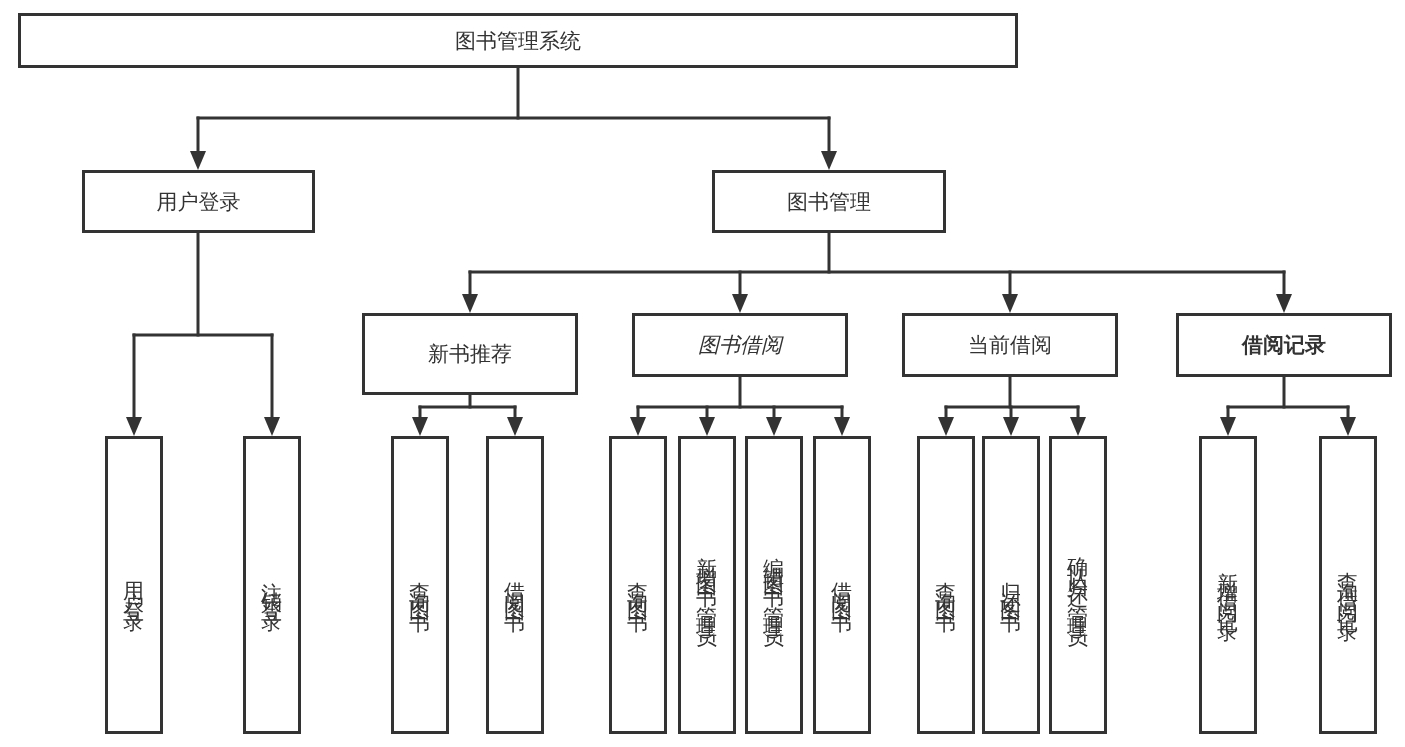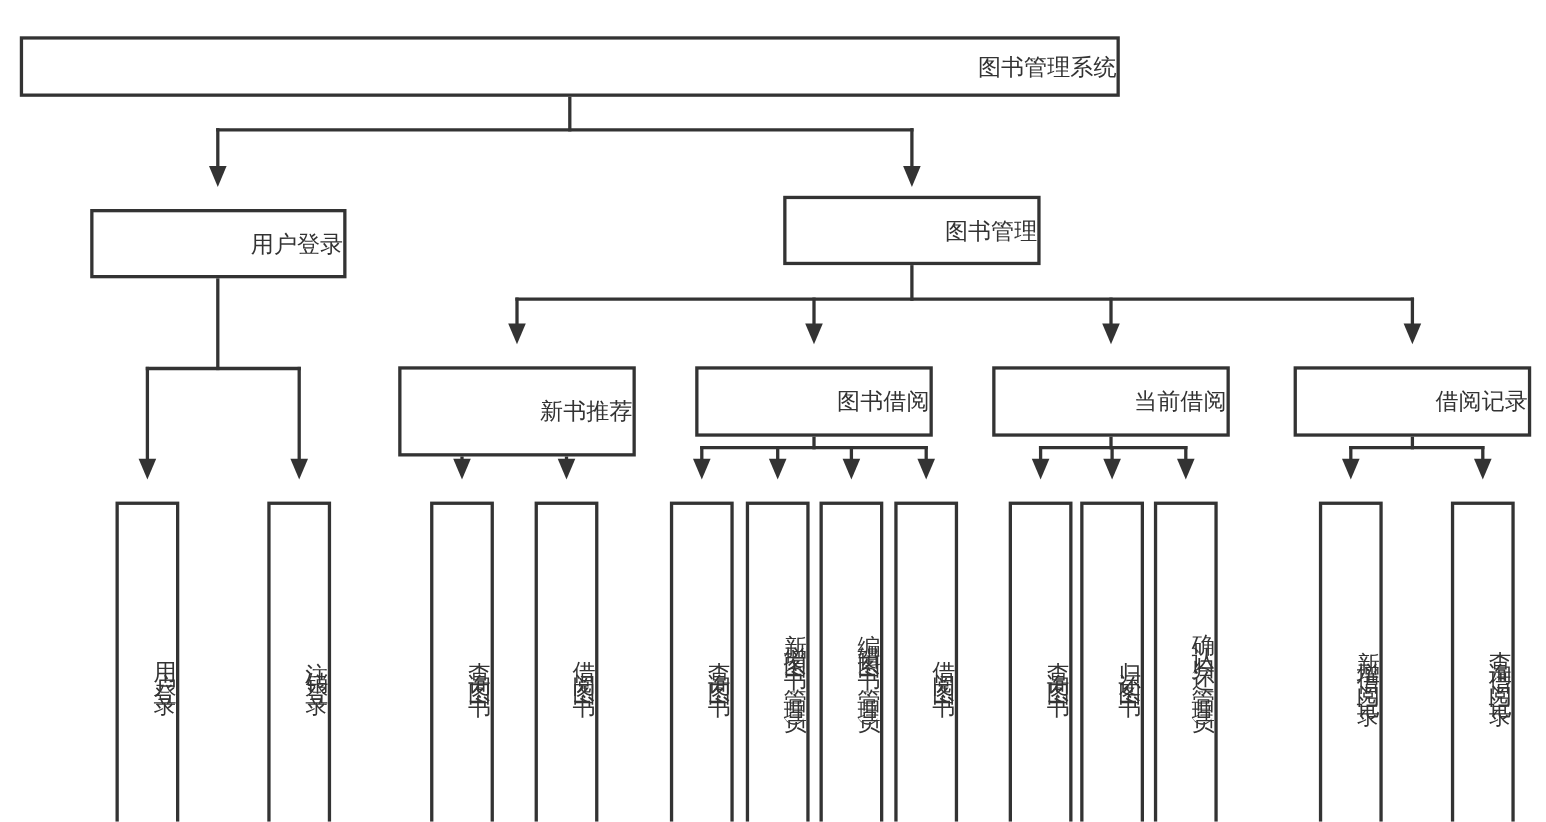--- a/index.html
+++ b/index.html
@@ -9,22 +9,22 @@
     position:relative; width:1405px; height:747px; overflow:hidden;
     background:var(--box_bg);
     font-family:"Liberation Sans","DejaVu Sans",sans-serif;
     color:var(--text);
   }
   #wires { position:absolute; left:0; top:0; width:1405px; height:747px; }
   #wires line { stroke:var(--line); stroke-width:3; stroke-linecap:square; }
   #wires polygon { fill:var(--line); }
   .box {
     position:absolute; background:var(--box_bg); border:3px solid var(--line);
-    display:flex; align-items:center; justify-content:flex-end;
-    font-size:21px; color:var(--text); z-index:2;margin-top:20px;
+    display:flex; align-items:center; justify-content:center;
+    font-size:21px; color:var(--text); z-index:2;
   }
   .v-label {
     writing-mode:vertical-rl; text-orientation:mixed;
     letter-spacing:10px; line-height:1; font-size:21px;
   }
   .watermark {
     position:absolute; right:6px; top:714px; z-index:3;
     font-size:19px; color:var(--watermark); letter-spacing:1px;
     white-space:nowrap;
   }
@@ -110,34 +110,34 @@
     </g>
   </svg>
 
   <div class="box" style="left:18px; top:13px; width:1000px; height:55px;">
     <span>图书管理系统</span>
   </div>
 
   <div class="box" style="left:82px; top:170px; width:233px; height:63px;">
     <span>用户登录</span>
   </div>
-  <div class="box" style="left:712px; top:158px; width:234px; height:63px;">
+  <div class="box" style="left:712px; top:170px; width:234px; height:63px;">
     <span>图书管理</span>
   </div>
 
   <div class="box" style="left:362px; top:313px; width:216px; height:82px;">
     <span>新书推荐</span>
   </div>
-  <div class="box" style="left:632px; top:313px; width:216px; height:64px;">
+  <div class="box" style="left:632px; top:313px; width:216px; height:64px;font-style:italic;">
     <span>图书借阅</span>
   </div>
   <div class="box" style="left:902px; top:313px; width:216px; height:64px;">
     <span>当前借阅</span>
   </div>
-  <div class="box" style="left:1176px; top:313px; width:216px; height:64px;">
+  <div class="box" style="left:1176px; top:313px; width:216px; height:64px;font-weight:bold;">
     <span>借阅记录</span>
   </div>
 
   <div class="box" style="left:105px; top:436px; width:58px; height:298px;">
     <span class="v-label">用户登录</span>
   </div>
   <div class="box" style="left:243px; top:436px; width:58px; height:298px;">
     <span class="v-label">注销登录</span>
   </div>
 

